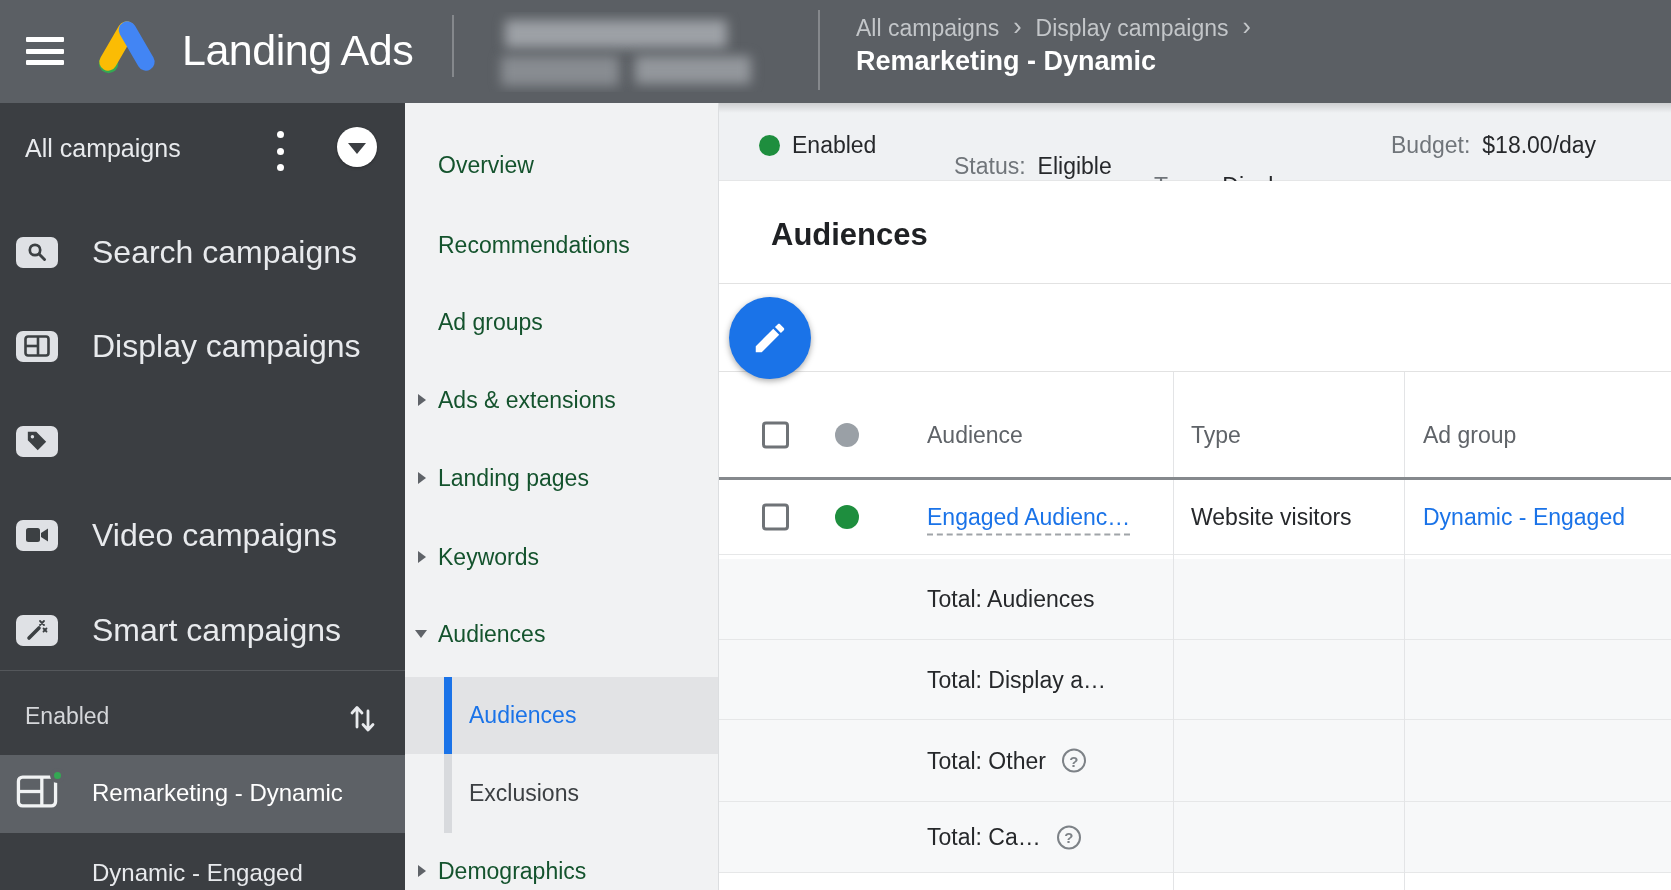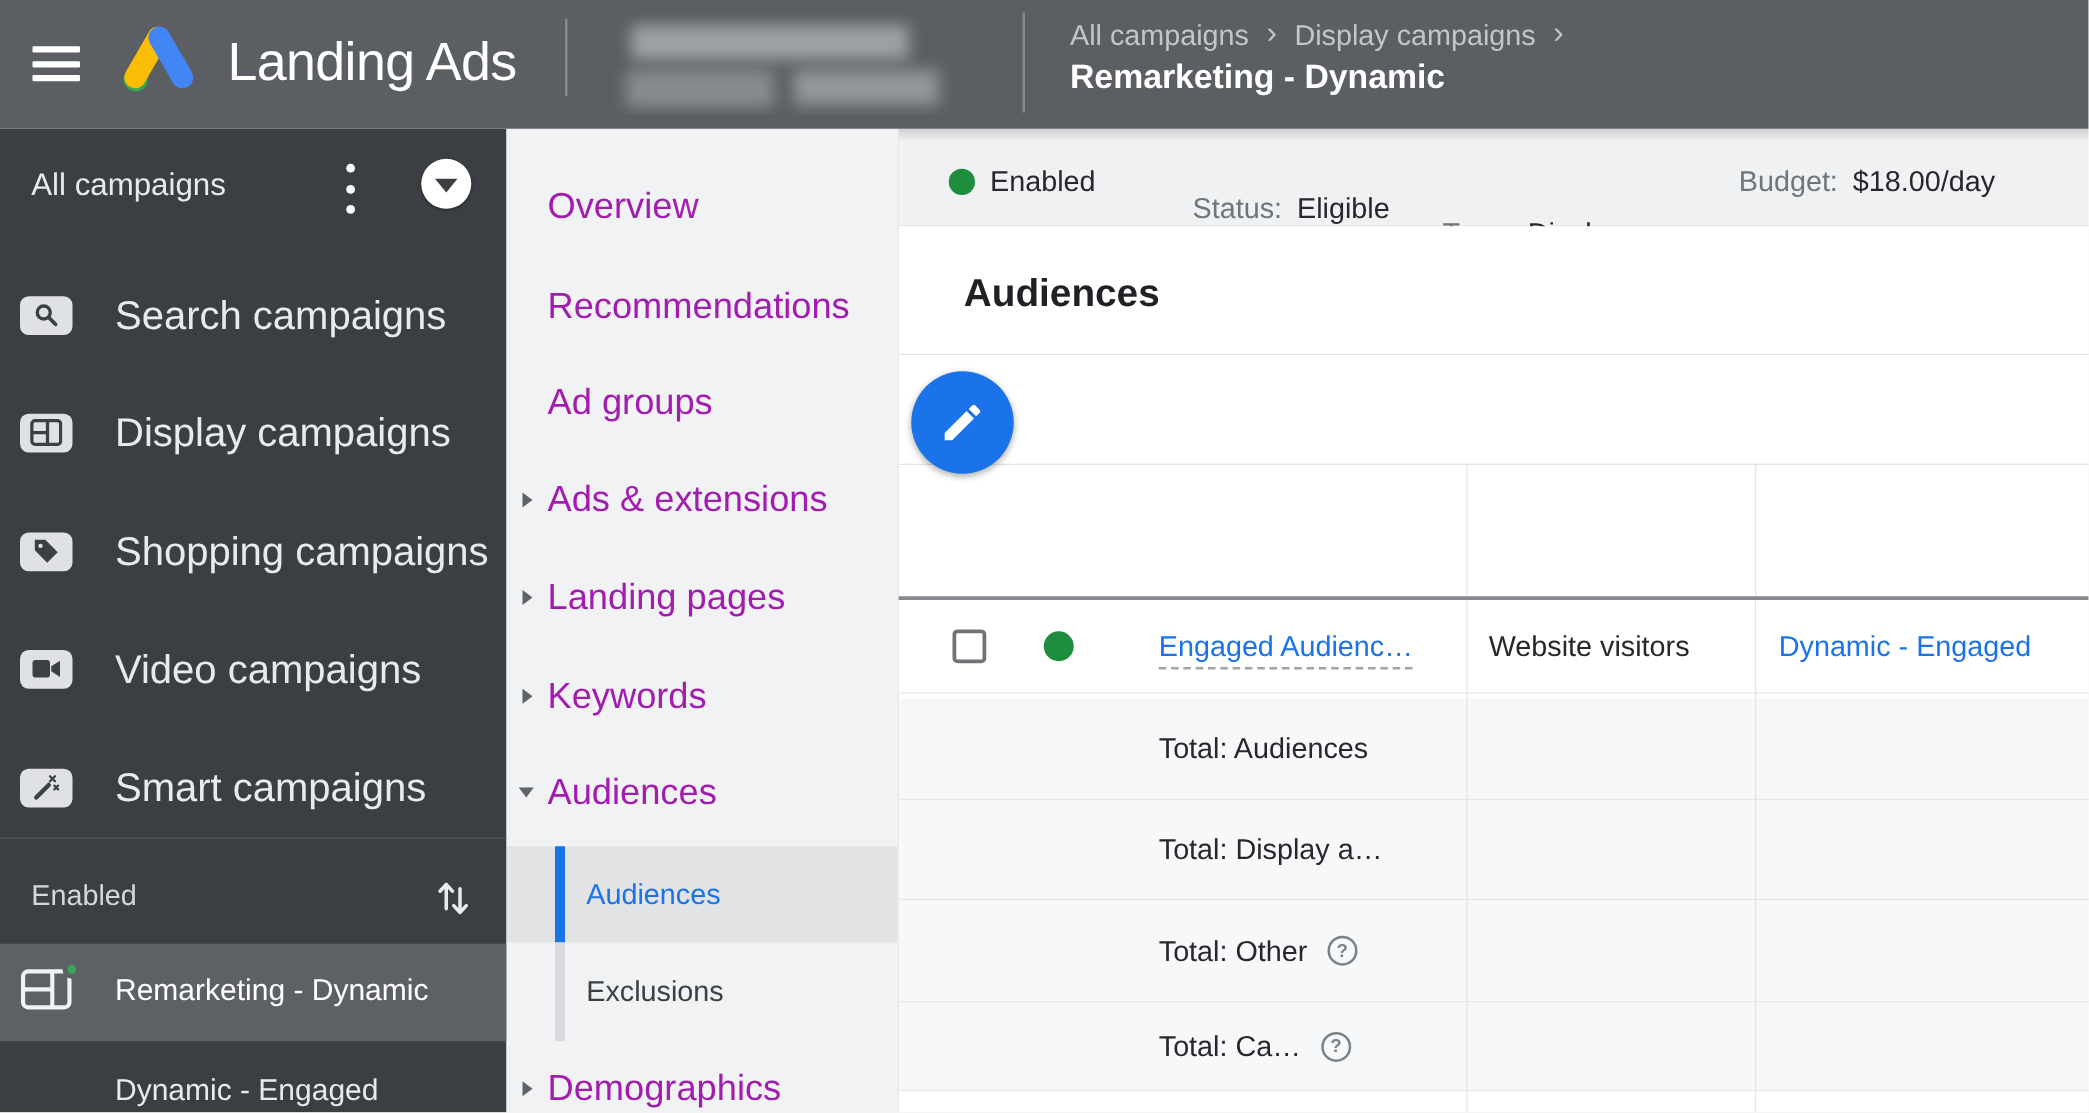--- a/index.html
+++ b/index.html
@@ -47,21 +47,21 @@
   .sb-campaign.selected { top:652px; height:78px; background:#5d6166; }
   .cmp-icon { position:absolute; left:16px; top:20px; width:42px; height:33px; }
   .cmp-badge { position:absolute; top:-7px; right:-7px; width:15px; height:15px; border-radius:50%; background:#34a853; border:4px solid #3b3e42; }
   .sb-campaign.selected .cmp-badge { border-color:#5d6166; }
   .cmp-label { position:absolute; left:92px; top:24px; font-size:24px; color:#fff; }
   .sb-campaign.adgroup { top:730px; height:78px; }
   .sb-campaign.adgroup .cmp-label { color:#e8eaed; top:26px; }
 
   
   .subnav { position:absolute; left:405px; top:103px; width:313px; bottom:0; background:#f1f2f3; z-index:9; }
-  .nav-item { position:absolute; left:0; width:100%; height:78px; display:flex; align-items:center; cursor:pointer; font-size:29px; color:#a21caf; }
+  .nav-item { position:absolute; left:0; width:100%; height:78px; display:flex; align-items:center; cursor:pointer; font-size:23px; color:#14532d; }
   .nav-item .lbl { position:absolute; left:33px; }
   .caret-right { position:absolute; left:13px; width:0; height:0; border-left:8px solid #5f6368; border-top:6px solid transparent; border-bottom:6px solid transparent; }
   .caret-down { position:absolute; left:10px; width:0; height:0; border-top:8px solid #5f6368; border-left:6px solid transparent; border-right:6px solid transparent; }
   .nav-child { position:absolute; left:0; width:100%; display:flex; align-items:center; cursor:pointer; font-size:23px; }
   .nav-child .rail { position:absolute; left:39px; top:0; bottom:0; width:8px; }
   .nav-child .lbl { position:absolute; left:64px; }
   .nav-child.selected { top:574px; height:77px; background:#e2e3e5; color:#1a73e8; }
   .nav-child.selected .rail { background:#1a73e8; }
   .nav-child.plain { top:651px; height:79px; color:#3c4043; }
   .nav-child.plain .rail { background:#d8dadd; }
@@ -186,21 +186,20 @@
       </span>
       <span class="sb-label">Display campaigns</span>
     </div>
 
     <div class="sb-item" style="top:294px;">
       <span class="sb-icon">
         <svg width="22" height="22" viewBox="0 0 24 24">
             <path fill-rule="evenodd" fill="#3c4043" d="M2 2h9.2L22 12.8 12.8 22 2 11.2V2zm5 3.4a1.9 1.9 0 100 3.8 1.9 1.9 0 000-3.8z"></path>
           </svg>
       </span>
-      <span class="sb-label">Shopping campaigns</span>
     </div>
 
     <div class="sb-item" style="top:388px;">
       <span class="sb-icon">
         <svg width="24" height="20" viewBox="0 0 24 20">
             <rect x="1" y="3" width="14" height="14" rx="2.5" fill="#3c4043"></rect>
             <polygon points="16,8 23,3.5 23,16.5 16,12" fill="#3c4043"></polygon>
           </svg>
       </span>
       <span class="sb-label">Video campaigns</span>
@@ -324,20 +323,27 @@
 
     <div class="fab">
       <svg width="38" height="38" viewBox="0 0 24 24">
           <path fill="#fff" d="M3 17.25V21h3.75L17.81 9.94l-3.75-3.75L3 17.25zM20.71 7.04c.39-.39.39-1.02 0-1.41l-2.34-2.34c-.39-.39-1.02-.39-1.41 0l-1.83 1.83 3.75 3.75 1.83-1.83z"></path>
         </svg>
     </div>
 
     <div class="col-divider cd1"></div>
     <div class="col-divider cd2"></div>
 
+    <div class="thead">
+      <span class="checkbox"></span>
+      <span class="dot gray"></span>
+      <span class="cell c-audience">Audience</span>
+      <span class="cell c-type">Type</span>
+      <span class="cell c-adgroup">Ad group</span>
+    </div>
     <div class="thick-border"></div>
 
     <div class="trow data">
       <span class="checkbox"></span>
       <span class="dot green"></span>
       <span class="cell c-audience"><a class="tlink dashed">Engaged Audienc…</a></span>
       <span class="cell c-type">Website visitors</span>
       <span class="cell c-adgroup"><a class="tlink">Dynamic - Engaged</a></span>
     </div>
 

